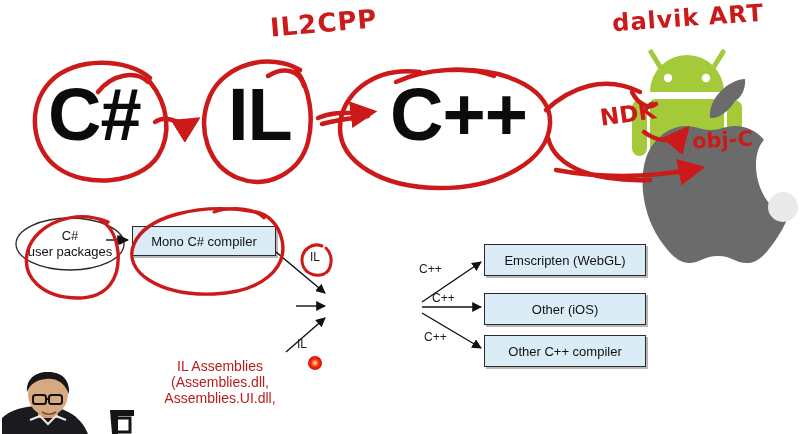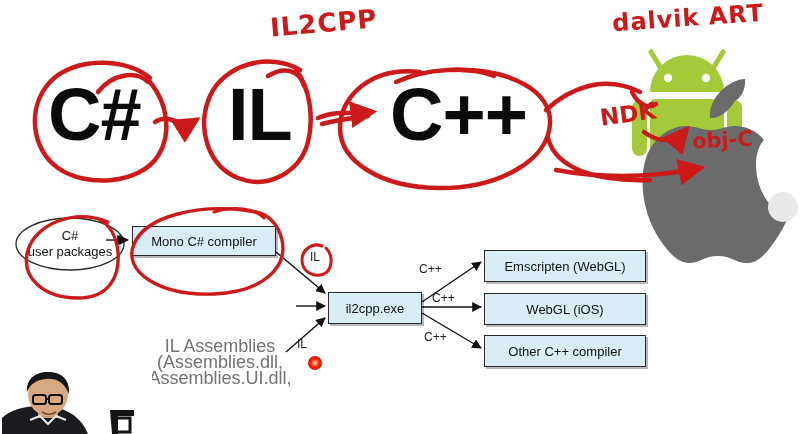--- a/index.html
+++ b/index.html
@@ -60,21 +60,21 @@
     color: #111;
     font-size: 13px;
     display: flex;
     align-items: center;
     justify-content: center;
     text-align: center;
     font-family: "Liberation Sans", sans-serif;
   }
   #box-mono      { left: 132px; top: 226px; width: 142px; height: 28px; }
   #box-il2cpp    { left: 328px; top: 292px; width: 92px;  height: 30px; }
-  #box-emscript  { left: 484px; top: 250px; width: 160px; height: 30px; }
+  #box-emscript  { left: 484px; top: 244px; width: 160px; height: 30px; }
   #box-xcode     { left: 484px; top: 293px; width: 160px; height: 30px; }
   #box-other     { left: 484px; top: 335px; width: 160px; height: 30px; }
 
   #ellipse-scripts-label {
     left: 18px; top: 228px; width: 104px;
     text-align: center;
     font-size: 13px;
     color: #111;
     line-height: 16px;
   }
@@ -85,24 +85,24 @@
     font-family: "Liberation Sans", sans-serif;
     white-space: nowrap;
   }
   #lab-cpp-1 { left: 419px; top: 262px; }
   #lab-cpp-2 { left: 432px; top: 291px; }
   #lab-cpp-3 { left: 424px; top: 330px; }
   #lab-il-top { left: 310px; top: 250px; }
   #lab-il-bot { left: 297px; top: 337px; }
 
   #il-assemblies {
-    left: 128px; top: 338px; width: 184px;
+    left: 128px; top: 358px; width: 184px;
     text-align: center;
-    font-size: 18px;
-    color: #737373;
+    font-size: 14px;
+    color: #b91c1c;
     line-height: 16px;
     font-family: "Liberation Sans", sans-serif;
   }
 
   
   #laser-dot {
     left: 308px; top: 356px;
     width: 14px; height: 14px;
     border-radius: 50%;
     background: radial-gradient(circle at 50% 50%, #ffe9e2 0%, #ff2b00 38%, #d41500 66%, rgba(212,21,0,0.25) 100%);
@@ -183,23 +183,22 @@
     <line x1="286" y1="352" x2="325" y2="318" stroke="#111" stroke-width="1.4" marker-end="url(#ah)"></line>
 
     <line x1="422" y1="302" x2="481" y2="262" stroke="#111" stroke-width="1.4" marker-end="url(#ah)"></line>
 
     <line x1="422" y1="307" x2="481" y2="307" stroke="#111" stroke-width="1.4" marker-end="url(#ah)"></line>
 
     <line x1="422" y1="313" x2="481" y2="348" stroke="#111" stroke-width="1.4" marker-end="url(#ah)"></line>
   </svg>
 
   <div class="abs flowbox" id="box-mono">Mono C# compiler</div>
-  <div class="abs flowbox" id="box-il2cpp">il2cpp.exe</div>
   <div class="abs flowbox" id="box-emscript">Emscripten (WebGL)</div>
-  <div class="abs flowbox" id="box-xcode">WebGL (iOS)</div>
+  <div class="abs flowbox" id="box-xcode">Other (iOS)</div>
   <div class="abs flowbox" id="box-other">Other C++ compiler</div>
 
   <div class="abs" id="ellipse-scripts-label">
     <div>C#</div>
     <div>user packages</div>
   </div>
 
   <div class="abs edgelabel" id="lab-il-top">IL</div>
   <div class="abs edgelabel" id="lab-il-bot">IL</div>
   <div class="abs edgelabel" id="lab-cpp-1">C++</div>

